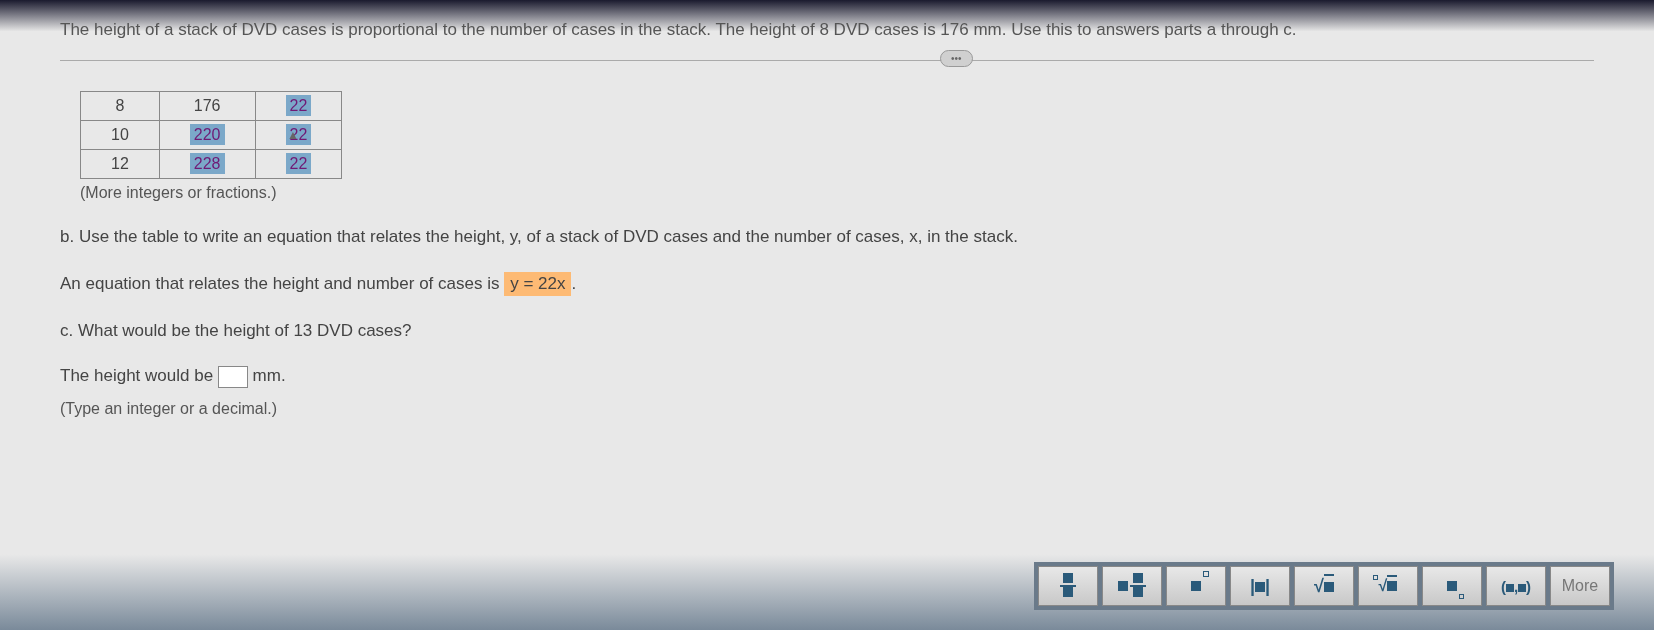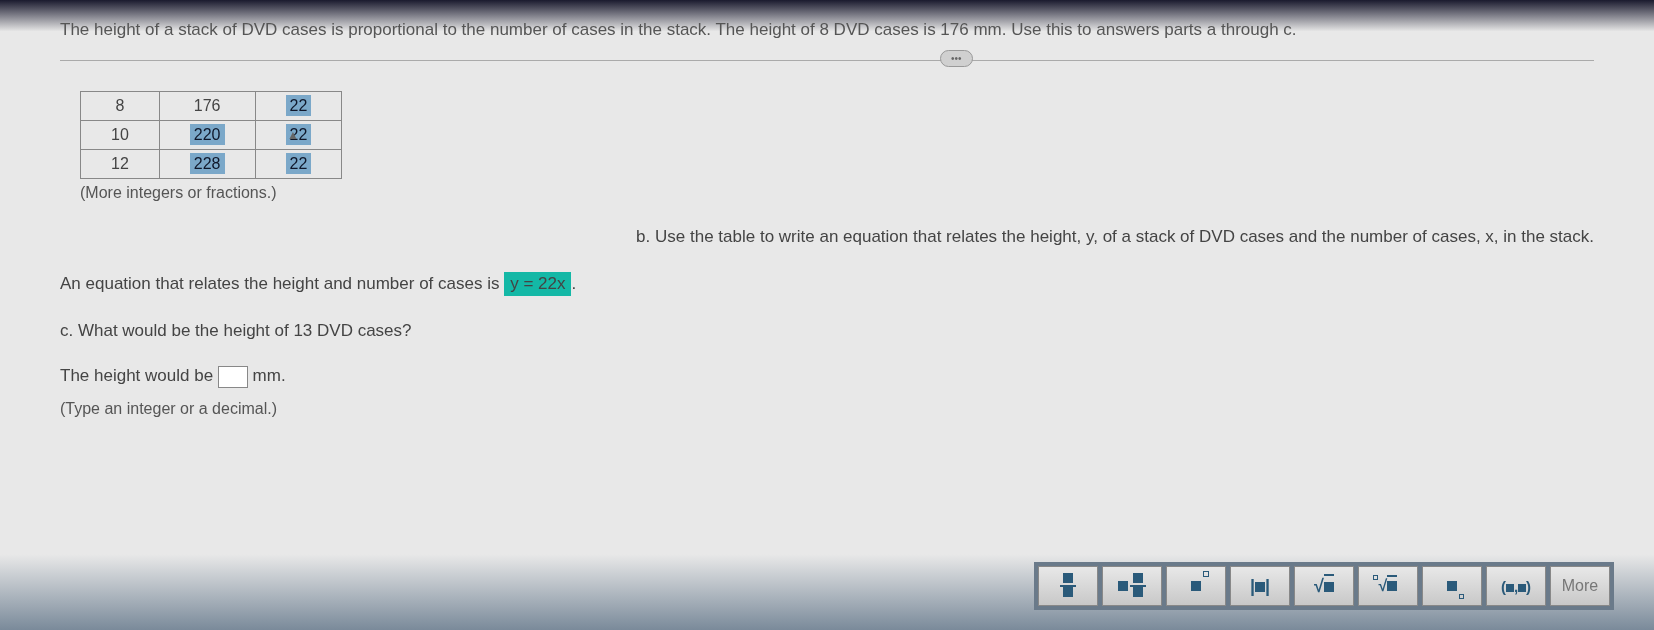--- a/index.html
+++ b/index.html
@@ -52,42 +52,41 @@
     }
     .data-table td {
       border: 1px solid #888;
       padding: 5px 30px;
       text-align: center;
       color: #444;
       font-size: 16px;
     }
     .highlighted {
       background: #7ba8c9;
-      color: #0f172a;
+      color: #701a75;
       padding: 2px 4px;
     }
     .table-hint {
       color: #555;
       margin-left: 20px;
       margin-bottom: 25px;
       font-size: 16px;
     }
     .part-b {
       color: #444;
       margin-bottom: 25px;
       font-size: 17px;
-      text-align: right;
     }
     .equation-line {
       color: #444;
       margin-bottom: 25px;
       font-size: 17px;
     }
     .equation-answer {
-      background: #14b8a6;
+      background: #fdba74;
       padding: 2px 6px;
       display: inline-block;
     }
     .part-c {
       color: #444;
       margin-bottom: 25px;
       font-size: 17px;
     }
     .answer-line {
       color: #444;

